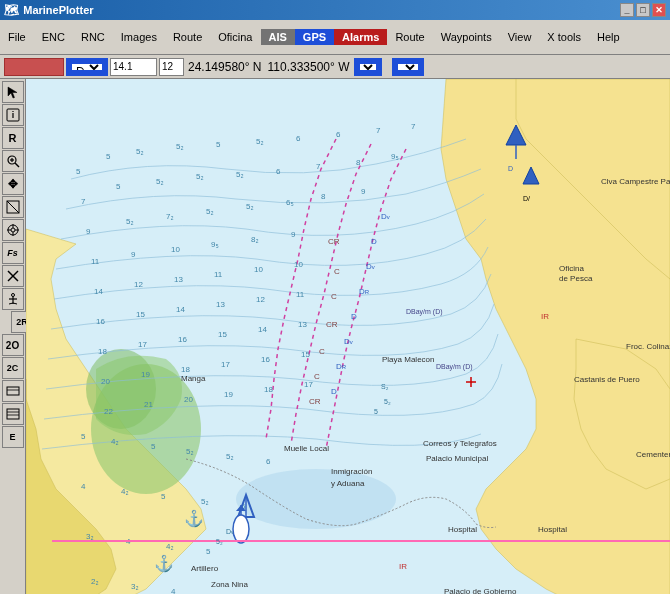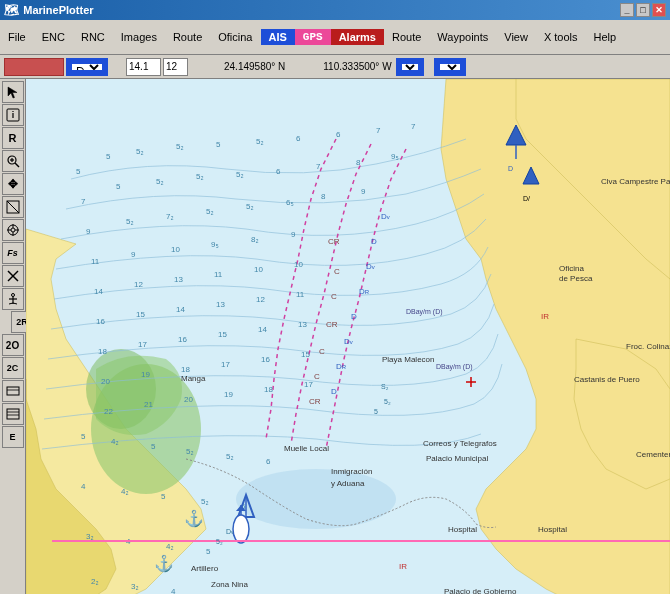--- a/index.html
+++ b/index.html
@@ -35,22 +35,22 @@
       display: flex;
       align-items: center;
       border-bottom: 1px solid #808080;
     }
     .menu-item {
       padding: 2px 8px;
       font-size: 11px;
       cursor: pointer;
       color: #000;
     }
-    .menu-item.ais { background: #1d4ed8; color: white; font-weight: bold; }
-    .menu-item.gps { background: #ec4899; color: white; font-weight: bold; font-family: Liberation Mono, monospace; }
+    .menu-item.ais { background: #737373; color: white; font-weight: bold; }
+    .menu-item.gps { background: #1d4ed8; color: white; font-weight: bold; }
     .menu-item.alarms { background: #b91c1c; color: white; font-weight: bold; }
 
     
     #toolbar {
       height: 24px;
       background: #d4d0c8;
       display: flex;
       align-items: center;
       padding: 2px 4px;
       gap: 2px;
@@ -63,23 +63,22 @@
       font-size: 10px;
       padding: 0 2px;
     }
     .toolbar-select {
       height: 18px;
       border: 6px solid #1d4ed8;
       background: white;
       font-size: 12px;
     }
     .toolbar-label {
-      font-size: 10px;
+      font-size: 12px;
       padding: 0 2px;
-      margin-left: 32px;
     }
     .toolbar-red {
       background: #c85050;
       color: white;
       border: 1px solid #a03030;
       padding: 1px 6px;
       font-size: 10px;
       height: 20px;
       min-width: 50px;
       display: flex; align-items: center;
@@ -164,21 +163,21 @@
   <div class="menu-item">Help</div>
 </div>
 
 <div id="toolbar">
   <div class="toolbar-red" style="width:60px; background:#c85050; color:white; font-size:10px; height:18px; border:1px solid #a03030;"></div>
   <select class="toolbar-select" style="width:42px;">
     <option>Day</option>
     <option>Night</option>
     <option>Dusk</option>
   </select>
-  <input class="toolbar-input" style="width: 35px; margin-left: 16px;" value="14.1">
+  <input class="toolbar-input" style="width: 47px;" value="14.1">
   <input class="toolbar-input" style="width: 25px;" value="12">
   <span class="toolbar-label">24.149580° N</span>
   <span class="toolbar-label">110.333500° W</span>
   <select class="toolbar-select" style="width:28px;">
     <option>D</option>
     <option>M</option>
     <option>S</option>
   </select>
   <select class="toolbar-select" style="width:32px;margin-left:8px;">
     <option>nm</option>

